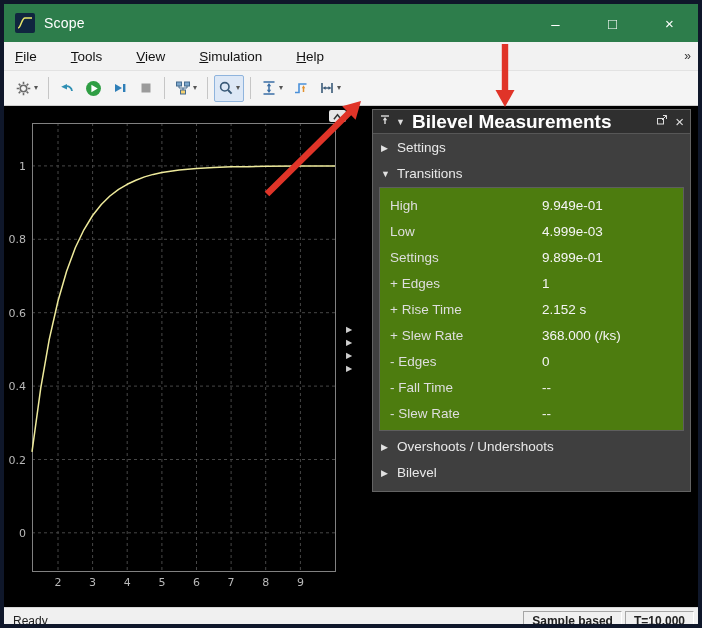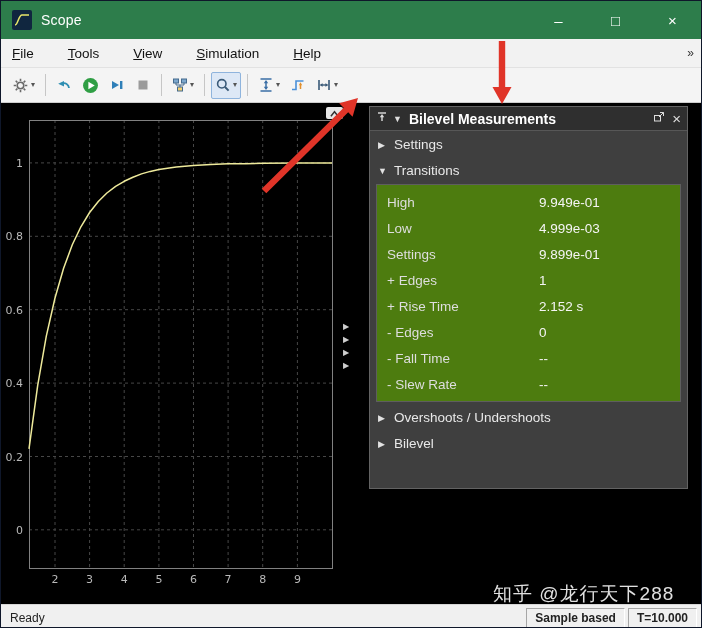--- a/index.html
+++ b/index.html
@@ -1,18 +1,18 @@
 <!DOCTYPE html>
 <html><head>
 <meta charset="utf-8">
 <style>
   html,body{margin:0;padding:0;background:#fff;}
   .window{
     position:relative;width:702px;height:628px;box-sizing:border-box;
-    border:1px solid #0f172a;background:#f0f0f0;overflow:hidden;
+    border:4px solid #0f172a;background:#f0f0f0;overflow:hidden;
     font-family:"Liberation Sans",sans-serif;
   }
   
   .titlebar{height:38px;display:flex;align-items:center;color:#fff;}
   .app-icon{width:20px;height:20px;margin:0 9px 0 11px;flex:0 0 auto;}
   .title{font-size:14px;letter-spacing:.2px;}
   .win-controls{margin-left:auto;display:flex;height:100%;}
   .win-btn{width:57px;height:100%;display:flex;align-items:center;justify-content:center;
            font-size:15px;color:#fff;cursor:default;}
   
@@ -42,21 +42,21 @@
             border-radius:2px;display:flex;align-items:center;justify-content:center;}
   .dockstrip{position:absolute;left:342px;top:219px;display:flex;flex-direction:column;
              gap:3px;color:#cfcfcf;font-size:8px;line-height:10px;}
   .watermark{position:absolute;left:492px;top:478px;color:rgba(255,255,255,.88);
              font-size:19px;font-weight:500;letter-spacing:1px;white-space:nowrap;}
   
   .panel{position:absolute;left:368px;top:3px;width:319px;height:383px;background:#3f3f3f;
          border:1px solid #636363;color:#e8e8e8;font-size:13.5px;z-index:10;box-sizing:border-box;}
   .panel-header{height:23px;background:#2f2f2f;border-bottom:1px solid #575757;
                 display:flex;align-items:center;padding:0 6px;gap:5px;}
-  .ph-title{font-weight:bold;font-size:14px;color:#fff;margin-left:2px;}
+  .ph-title{font-weight:bold;font-size:19px;color:#fff;margin-left:2px;}
   .ph-tri{font-size:9px;color:#ddd;}
   .ph-right{margin-left:auto;display:flex;align-items:center;gap:7px;}
   .ph-close{font-size:15px;line-height:14px;color:#ddd;}
   .section{height:25px;display:flex;align-items:center;padding-left:8px;gap:6px;margin-top:1px;}
   .tri{font-size:9px;width:10px;color:#e2e2e2;}
   .mbox{margin:1px 6px 3px 6px;border:1px solid #5e5e5e;background:#4d7c0f;padding:4px 0;}
   .mrow{height:26px;display:flex;align-items:center;padding-left:10px;}
   .mrow .lbl{width:152px;color:#dedede;}
   .mrow .val{color:#f5f5f5;}
   
@@ -272,20 +272,24 @@
         </div>
         <div class="mrow">
           <span class="lbl">+ Edges</span>
           <span class="val">1</span>
         </div>
         <div class="mrow">
           <span class="lbl">+ Rise Time</span>
           <span class="val">2.152 s</span>
         </div>
         <div class="mrow">
+          <span class="lbl">+ Slew Rate</span>
+          <span class="val">368.000 (/ks)</span>
+        </div>
+        <div class="mrow">
           <span class="lbl">- Edges</span>
           <span class="val">0</span>
         </div>
         <div class="mrow">
           <span class="lbl">- Fall Time</span>
           <span class="val">--</span>
         </div>
         <div class="mrow">
           <span class="lbl">- Slew Rate</span>
           <span class="val">--</span>
@@ -296,21 +300,20 @@
         <span class="tri">▶</span>
         <span>Overshoots / Undershoots</span>
       </div>
 
       <div class="section">
         <span class="tri">▶</span>
         <span>Bilevel</span>
       </div>
     </div>
 
-    <div class="watermark">知乎 @龙行天下288</div>
   </div>
 
   <div class="statusbar">
     <span class="status-left">Ready</span>
     <div class="status-cells">
       <span class="cell">Sample based</span>
       <span class="cell">T=10.000</span>
     </div>
   </div>
 

